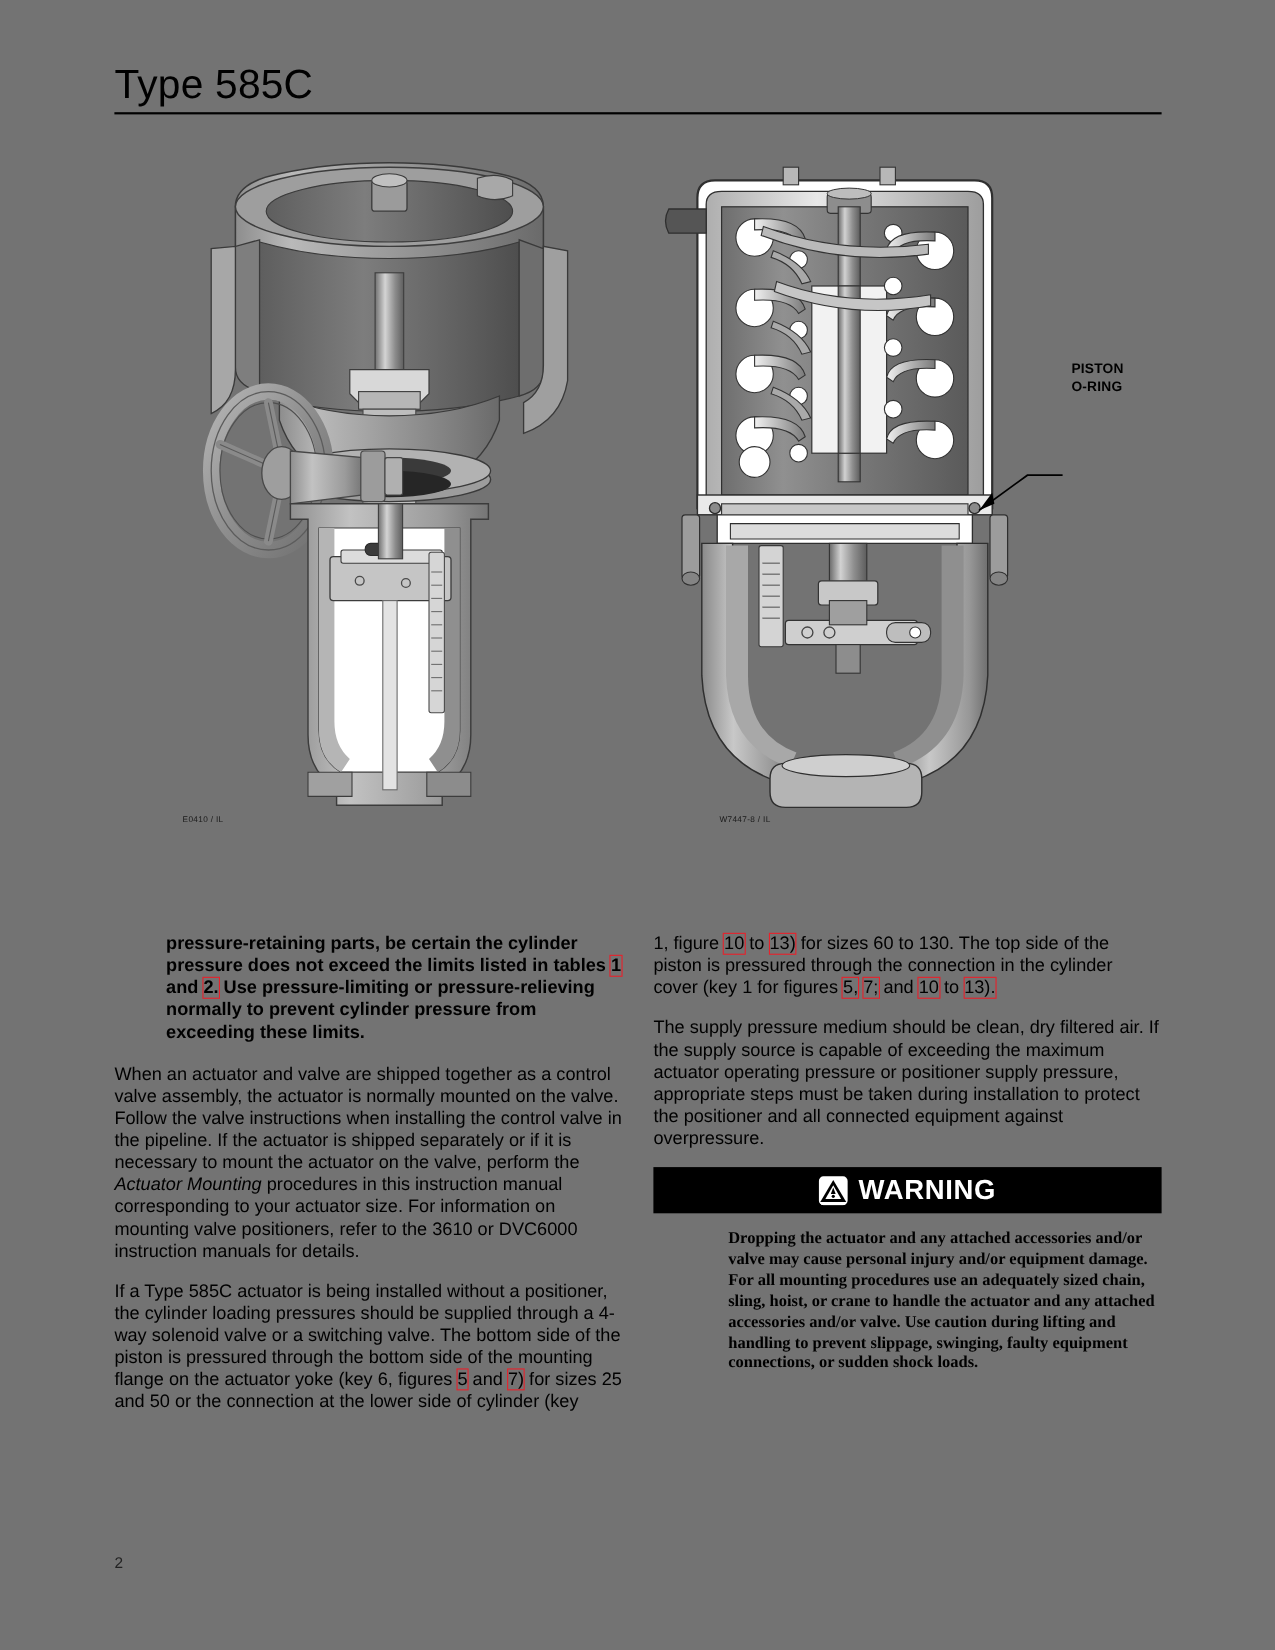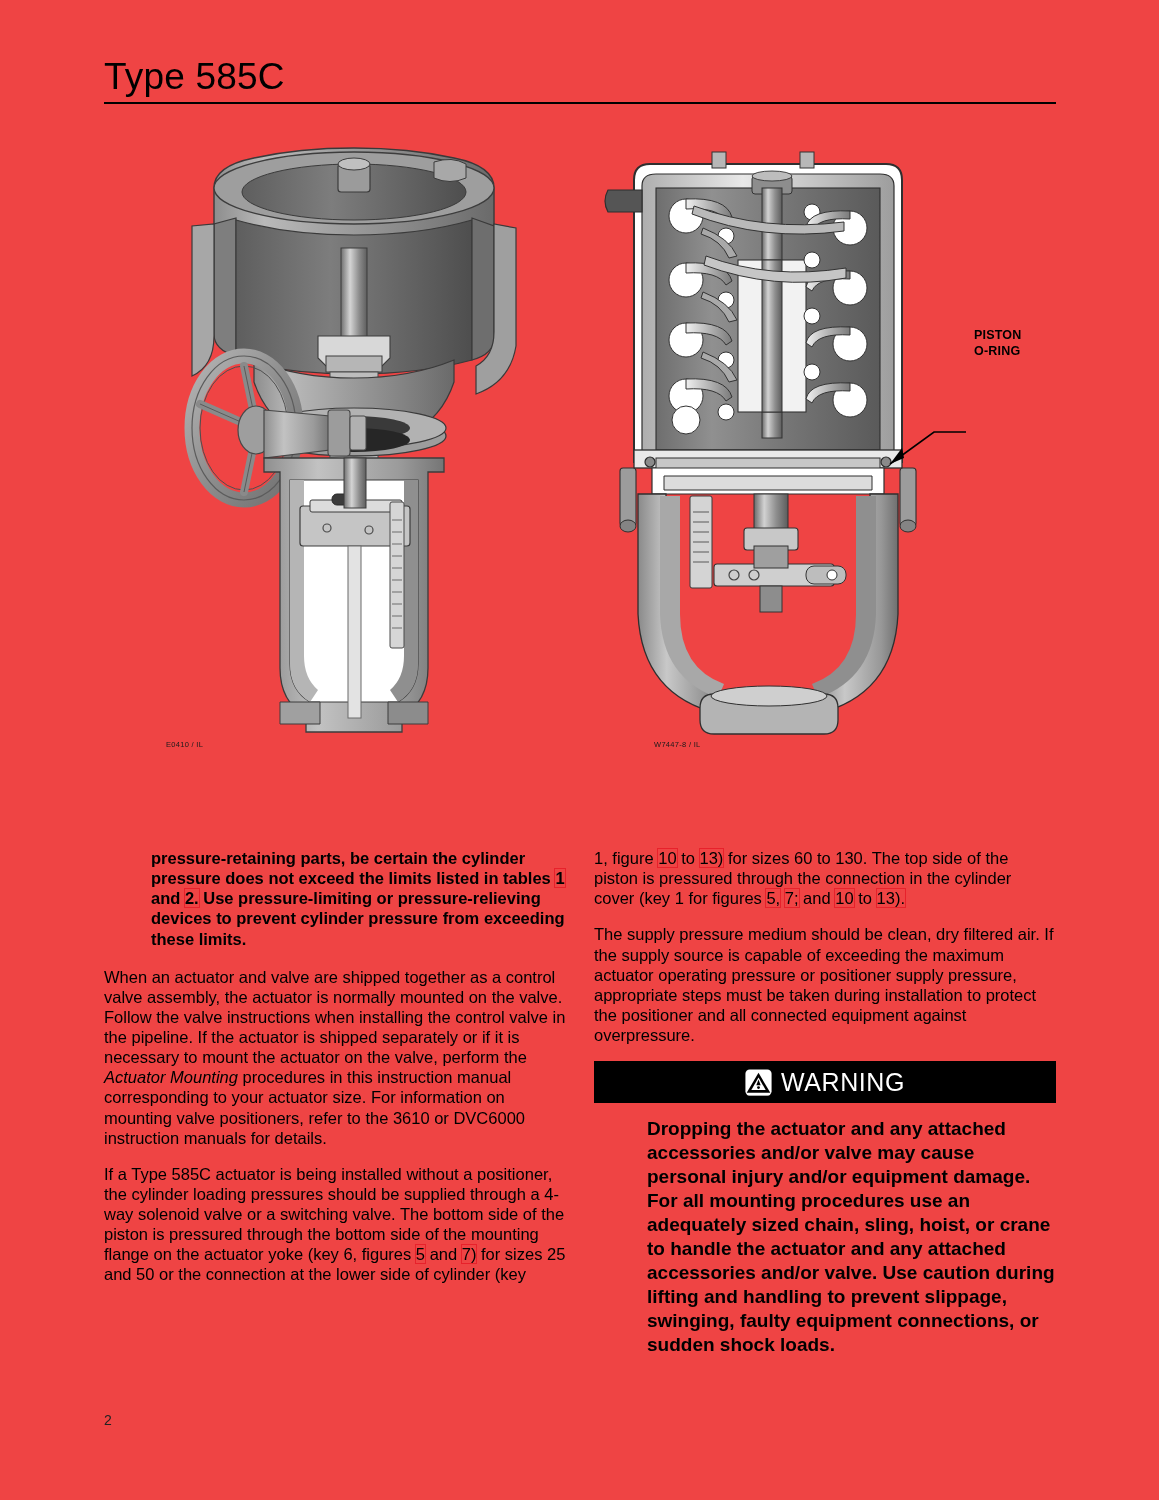--- a/index.html
+++ b/index.html
@@ -13,21 +13,21 @@
     font-family: "Liberation Sans", sans-serif;
     color: #000000;
     position: relative;
     overflow: hidden;
   }
   .page {
     position: absolute;
     left: 0; top: 0;
     width: 1159px;
     height: 1500px;
-    background: #ef4444;
+    background: #737373;
   }
 
   
   .header {
     position: absolute;
     left: 104px;
     top: 58px;
     width: 952px;
   }
   .doc-title {
@@ -136,30 +136,31 @@
     height: 42px;
     display: flex;
     align-items: center;
     justify-content: center;
     gap: 9px;
     margin: 6px 0 14px 0;
   }
   .warning-word {
     color: #fff;
     font-size: 25px;
-    font-weight: normal;
+    font-weight: bold;
     letter-spacing: 0.6px;
   }
   .warn-icon { width: 27px; height: 27px; display: block; }
 
   .warning-body {
-    margin-left: 53px;
+    margin-left: 68px;
     font-weight: bold;
-    font-size: 19px;
+    font-size: 15px;
     line-height: 1.26;
+    font-family: Liberation Serif, serif;
   }
 
   
   .page-number {
     position: absolute;
     left: 104px;
     top: 1412px;
     font-size: 14px;
     color: #222;
   }
@@ -471,21 +472,21 @@
       </div>
       <div class="fig-code fig-code-right">W7447-8 / IL</div>
     </div>
   </div>
 
   <div class="columns">
 
     <div class="col col-left">
 
       <div class="indent-block">
-        <p><span>pressure-retaining parts, be certain the cylinder pressure does not exceed the limits listed in tables </span><span class="lnk">1</span><span> and </span><span class="lnk">2.</span><span> Use pressure-limiting or pressure-relieving devices to prevent cylinder pressure from exceeding these limits.</span></p>
+        <p><span>pressure-retaining parts, be certain the cylinder pressure does not exceed the limits listed in tables </span><span class="lnk">1</span><span> and </span><span class="lnk">2.</span><span> Use pressure-limiting or pressure-relieving normally to prevent cylinder pressure from exceeding these limits.</span></p>
       </div>
 
       <p><span>When an actuator and valve are shipped together as a control valve assembly, the actuator is normally mounted on the valve. Follow the valve instructions when installing the control valve in the pipeline. If the actuator is shipped separately or if it is necessary to mount the actuator on the valve, perform the </span><em>Actuator Mounting</em><span> procedures in this instruction manual corresponding to your actuator size. For information on mounting valve positioners, refer to the 3610 or DVC6000 instruction manuals for details.</span></p>
 
       <p><span>If a Type 585C actuator is being installed without a positioner, the cylinder loading pressures should be supplied through a 4-way solenoid valve or a switching valve. The bottom side of the piston is pressured through the bottom side of the mounting flange on the actuator yoke (key 6, figures </span><span class="lnk">5</span><span> and </span><span class="lnk">7)</span><span> for sizes 25 and 50 or the connection at the lower side of cylinder (key</span></p>
     </div>
 
     <div class="col col-right">
 
       <p><span>1, figure </span><span class="lnk">10</span><span> to </span><span class="lnk">13)</span><span> for sizes 60 to 130. The top side of the piston is pressured through the connection in the cylinder cover (key 1 for figures </span><span class="lnk">5,</span><span> </span><span class="lnk">7;</span><span> and </span><span class="lnk">10</span><span> to </span><span class="lnk">13).</span></p>

